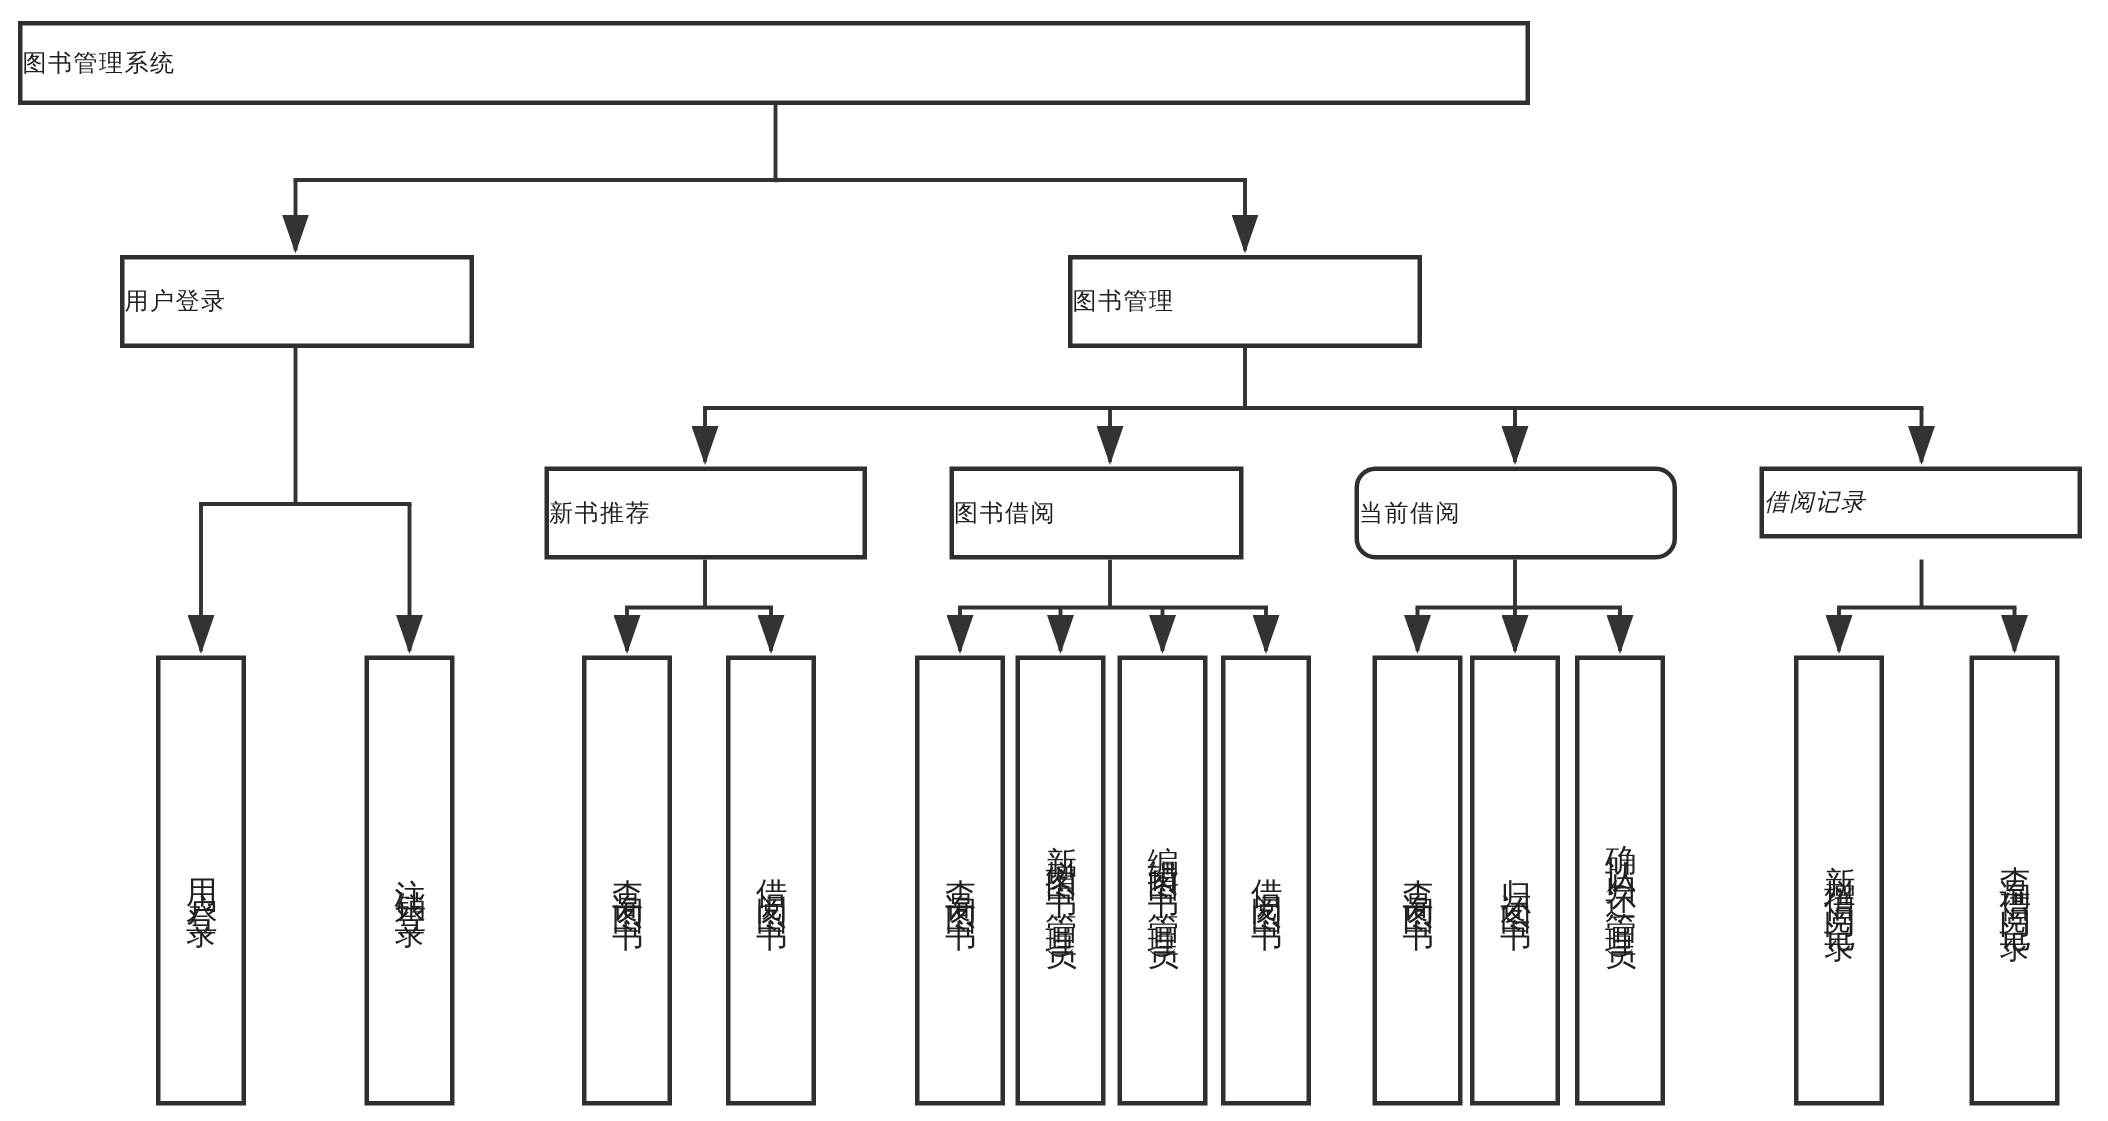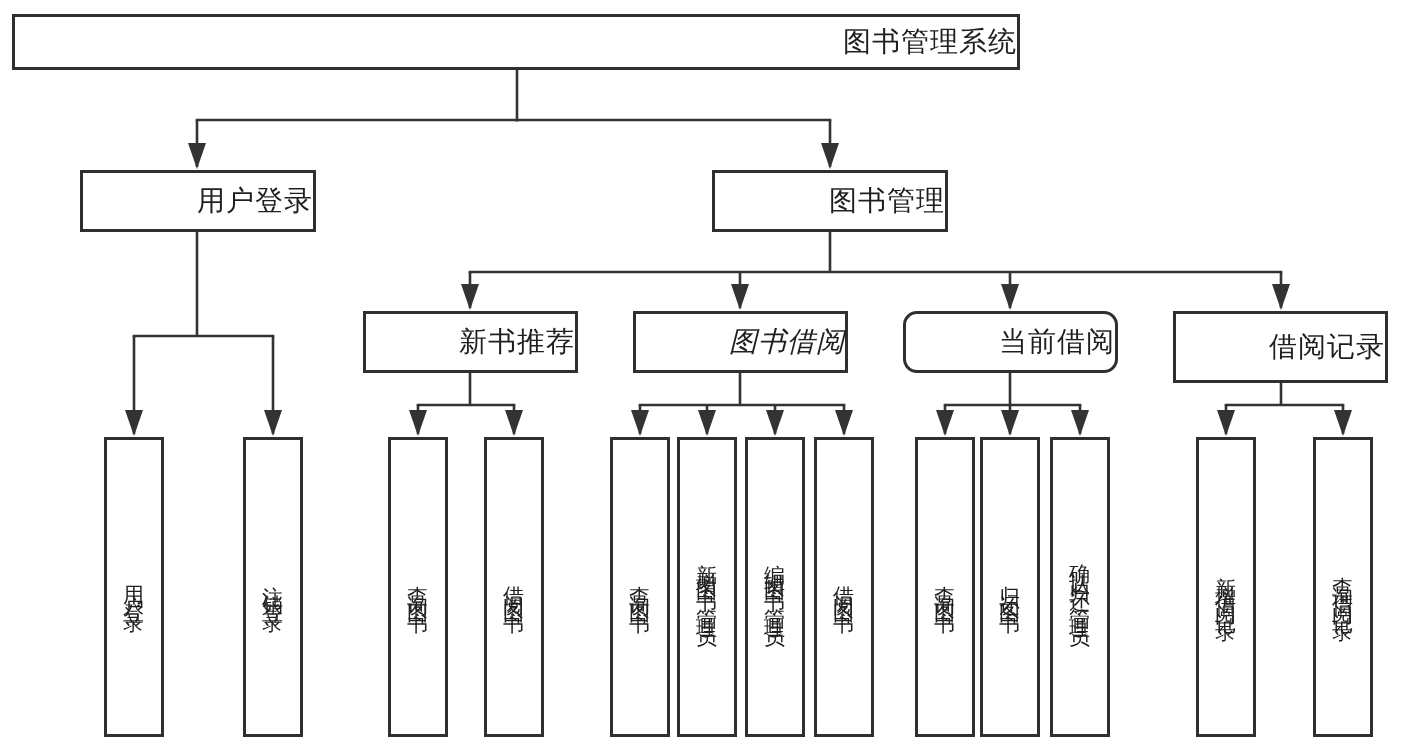--- a/index.html
+++ b/index.html
@@ -17,22 +17,22 @@
     position:relative;overflow:hidden;
   }
   .stage{position:absolute;inset:0;width:1405px;height:747px;}
   .connector-layer{position:absolute;left:0;top:0;z-index:1;}
   .connector-layer line{stroke:var(--line,#333);stroke-width:2.6;}
   #ah path{fill:var(--line,#333);}
   .node{
     position:absolute;box-sizing:border-box;
     border:3px solid var(--border,#2f2f2f);
     background:#fff;color:var(--text,#1f1f1f);
-    display:flex;align-items:center;justify-content:flex-end;
-    font-size:28px;letter-spacing:1px;z-index:2;
+    display:flex;align-items:center;justify-content:flex-start;
+    font-size:16px;letter-spacing:1px;z-index:2;
   }
   .leaf{
     position:absolute;box-sizing:border-box;
     border:3px solid var(--border,#2f2f2f);
     background:#fff;color:var(--text,#1f1f1f);
     display:flex;align-items:center;justify-content:center;
     top:437px;width:60px;height:300px;
     font-size:21px;z-index:2;
   }
   .leaf span{
@@ -109,27 +109,27 @@
   <div class="node" style="left:80px;top:170px;width:236px;height:62px;">
     <span>用户登录</span>
   </div>
   <div class="node" style="left:363px;top:311px;width:215px;height:62px;">
     <span>新书推荐</span>
   </div>
 
   <div class="node" style="left:712px;top:170px;width:236px;height:62px;">
     <span>图书管理</span>
   </div>
-  <div class="node" style="left:633px;top:311px;width:215px;height:62px;font-style:italic;">
+  <div class="node" style="left:633px;top:311px;width:196px;height:62px;">
     <span>图书借阅</span>
   </div>
   <div class="node" style="left:903px;top:311px;width:215px;height:62px;border-radius:14px;">
     <span>当前借阅</span>
   </div>
-  <div class="node" style="left:1173px;top:311px;width:215px;height:72px;">
+  <div class="node" style="left:1173px;top:311px;width:215px;height:48px;font-style:italic;">
     <span>借阅记录</span>
   </div>
 
   <div class="leaf" style="left:104px;">
     <span>用户登录</span>
   </div>
   <div class="leaf" style="left:243px;">
     <span>注销登录</span>
   </div>
   <div class="leaf" style="left:388px;">

